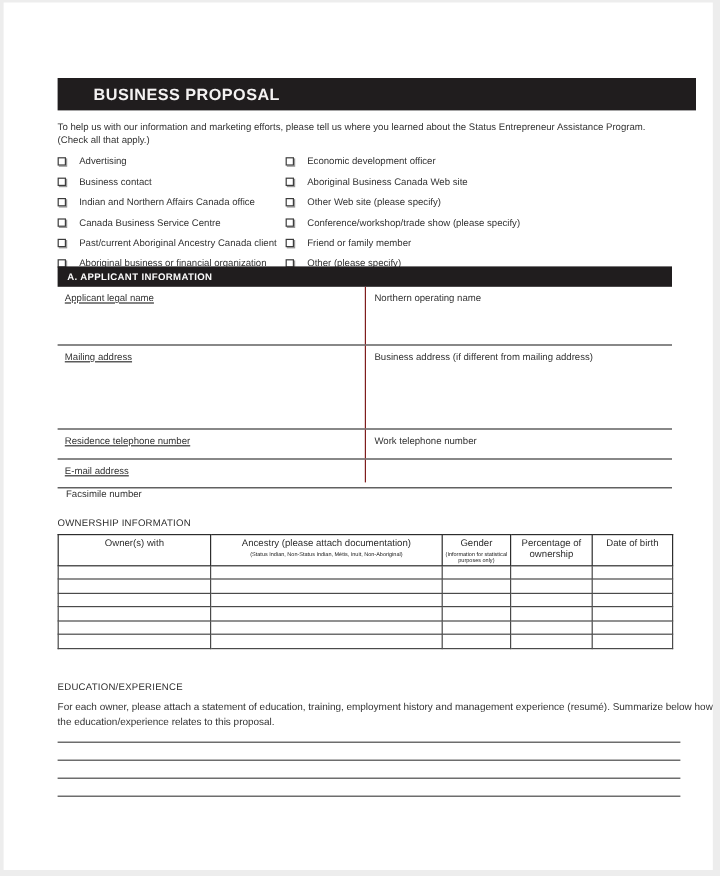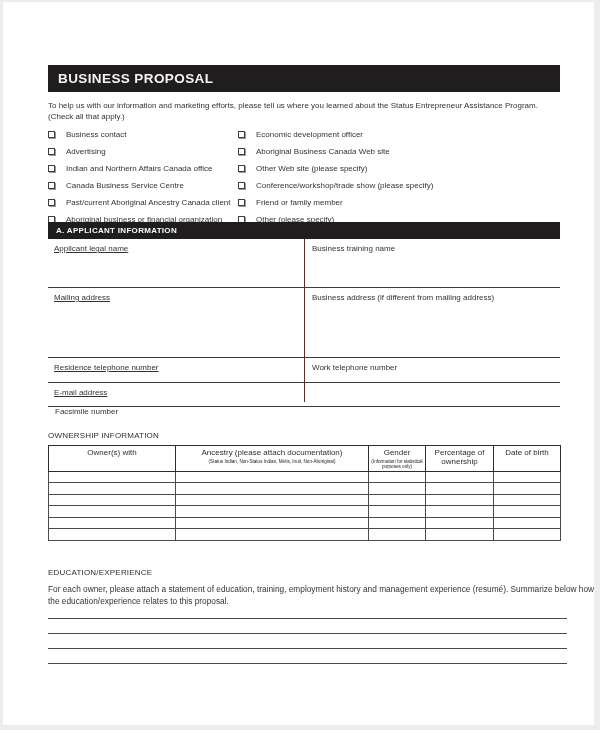--- a/index.html
+++ b/index.html
@@ -12,21 +12,21 @@
     border-left: 3px solid #ededed;
     border-right: 6px solid #ededed;
     border-bottom: 5px solid #ededed;
     overflow: hidden;
     font-family: "Liberation Sans", "DejaVu Sans", sans-serif;
     color: #2e2e2e;
   }
   .abs { position: absolute; }
 
   
-  .title-bar { left:45px; top:63px; width:512px; height:27px; background:#201d1e; }
+  .title-bar { left:45px; top:63px; width:512px; height:27px; background:#201d1e;padding-left:20px; }
   .title-bar span { display:block; line-height:27px; padding-left:10px;
     font-size:13.5px; font-weight:bold; letter-spacing:.4px; color:#f4f2f2; }
 
   
   .intro { left:45px; top:98px; width:545px; font-size:8px; line-height:11px; color:#333; }
 
   
   .check-col { top:124px; }
   .check-col.left  { left:45px;  width:190px; }
   .check-col.right { left:235px; width:340px; }
@@ -77,26 +77,26 @@
 
   <div class="abs intro">
     <div>To help us with our information and marketing efforts, please tell us where you learned about the Status Entrepreneur Assistance Program.</div>
     <div>(Check all that apply.)</div>
   </div>
 
   <div class="abs check-col left">
 
       <div class="check-item">
         <span class="cb"></span>
+        <span class="cb-label">Advertising</span>
+      </div>
+
+      <div class="check-item">
+        <span class="cb"></span>
         <span class="cb-label">Business contact</span>
-      </div>
-
-      <div class="check-item">
-        <span class="cb"></span>
-        <span class="cb-label">Advertising</span>
       </div>
 
       <div class="check-item">
         <span class="cb"></span>
         <span class="cb-label">Indian and Northern Affairs Canada office</span>
       </div>
 
       <div class="check-item">
         <span class="cb"></span>
         <span class="cb-label">Canada Business Service Centre</span>
@@ -150,21 +150,21 @@
     <span>A. APPLICANT INFORMATION</span>
   </div>
 
   <div class="abs app-grid">
 
       <div class="app-row">
         <div class="app-cell l">
           <span>Applicant legal name</span>
         </div>
         <div class="app-cell r">
-          <span>Business training name</span>
+          <span>Northern operating name</span>
         </div>
       </div>
 
       <div class="app-row">
         <div class="app-cell l">
           <span>Mailing address</span>
         </div>
         <div class="app-cell r">
           <span>Business address (if different from mailing address)</span>
         </div>

